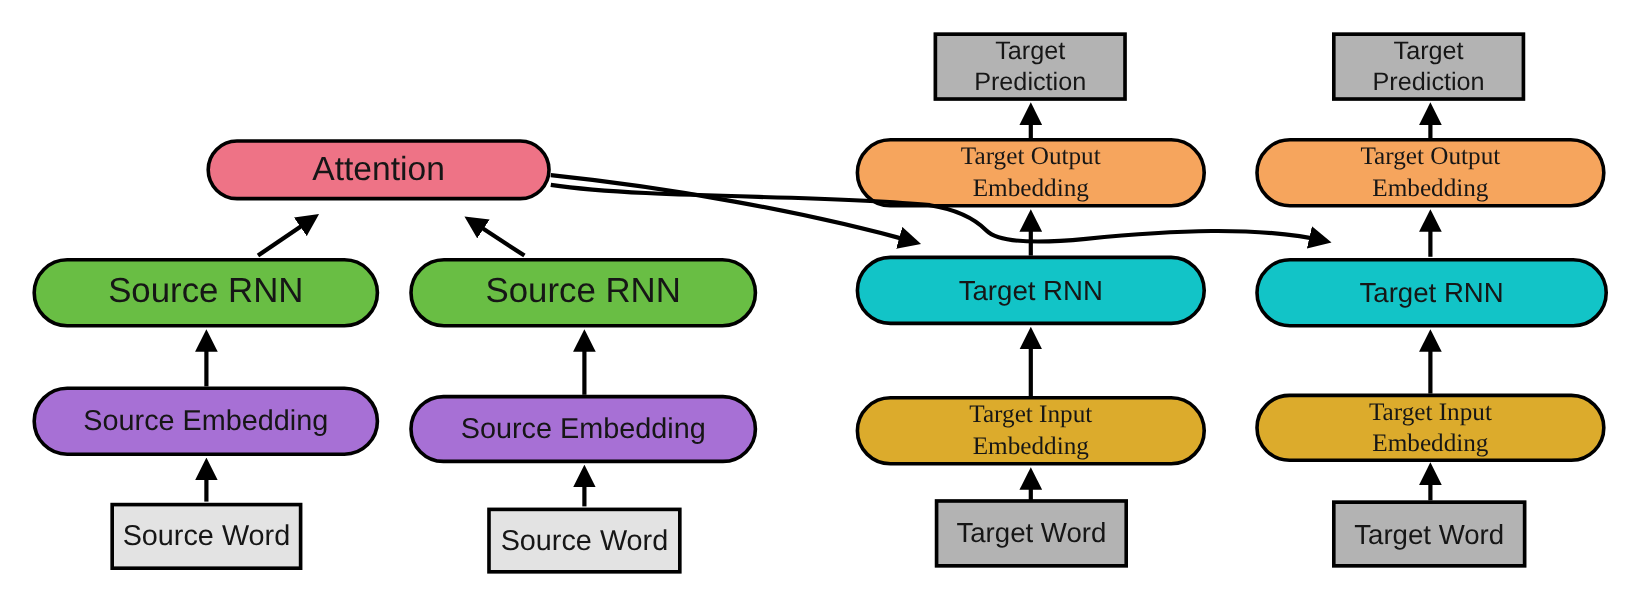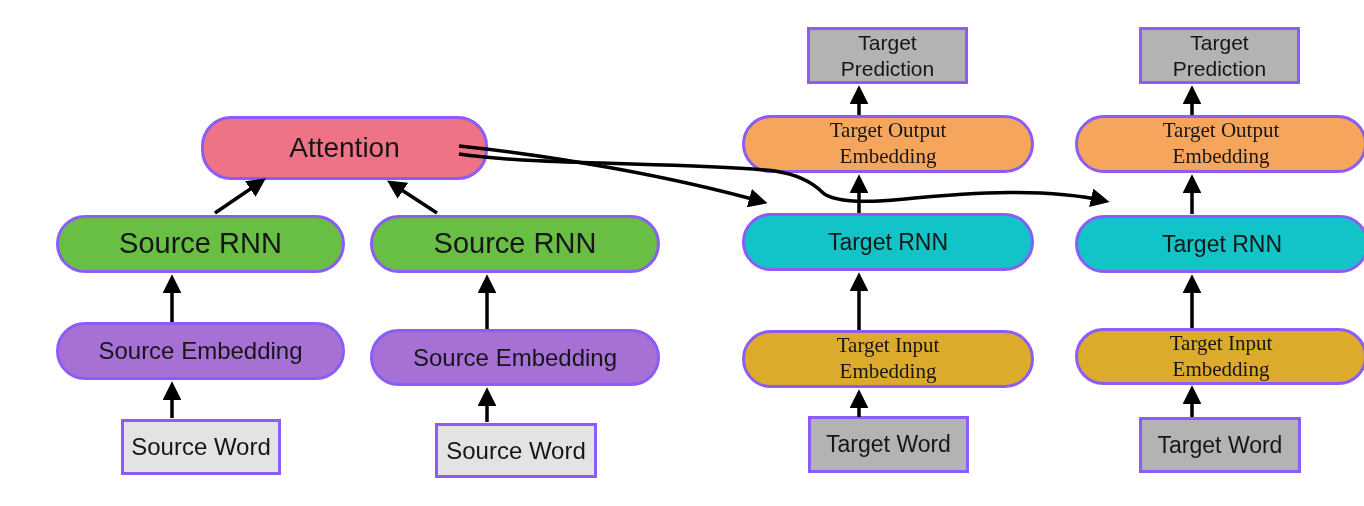--- a/index.html
+++ b/index.html
@@ -7,27 +7,26 @@
     position:relative;
     width:1364px;height:506px;
     background:#ffffff;
     overflow:hidden;
     font-family:"Liberation Sans", sans-serif;
     color:#161616;
   }
   .node{
     position:absolute;
     box-sizing:border-box;
-    border:3px solid #8b5cf6;
+    border:3px solid #000000;
     display:flex;
     align-items:center;
     justify-content:center;
     text-align:center;
     line-height:1.22;
-    margin-left:29px;
   }
   .pill{border-radius:30px;}
   .rect{border-radius:0;}
   .node span{display:block;margin:0 auto;}
   .w150 span{max-width:150px;font-family:Liberation Serif, serif;}
   .w120 span{max-width:120px;}
   .arrows{
     position:absolute;left:0;top:0;
     pointer-events:none;
   }
@@ -35,21 +34,21 @@
     stroke:#000;
     stroke-width:3.5;
     fill:none;
   }
 </style>
 </head>
 <body>
 
 <div class="canvas">
 
-  <div class="node pill" style="left: 172px; top: 116px; width: 287px; height: 64px; font-size: 28px; background-color: rgb(238, 115, 134);">
+  <div class="node pill" style="left: 172px; top: 116px; width: 287px; height: 51px; font-size: 28px; background-color: rgb(238, 115, 134);">
     <span>Attention</span>
   </div>
 
   <div class="node pill" style="left: 27px; top: 215px; width: 289px; height: 58px; font-size: 29px; background-color: rgb(105, 190, 68);">
     <span>Source RNN</span>
   </div>
   <div class="node pill" style="left: 27px; top: 322px; width: 289px; height: 58px; font-size: 24px; background-color: rgb(167, 112, 213);">
     <span>Source Embedding</span>
   </div>
   <div class="node rect" style="left: 92px; top: 419px; width: 160px; height: 56px; font-size: 24px; background-color: rgb(227, 227, 227);">

